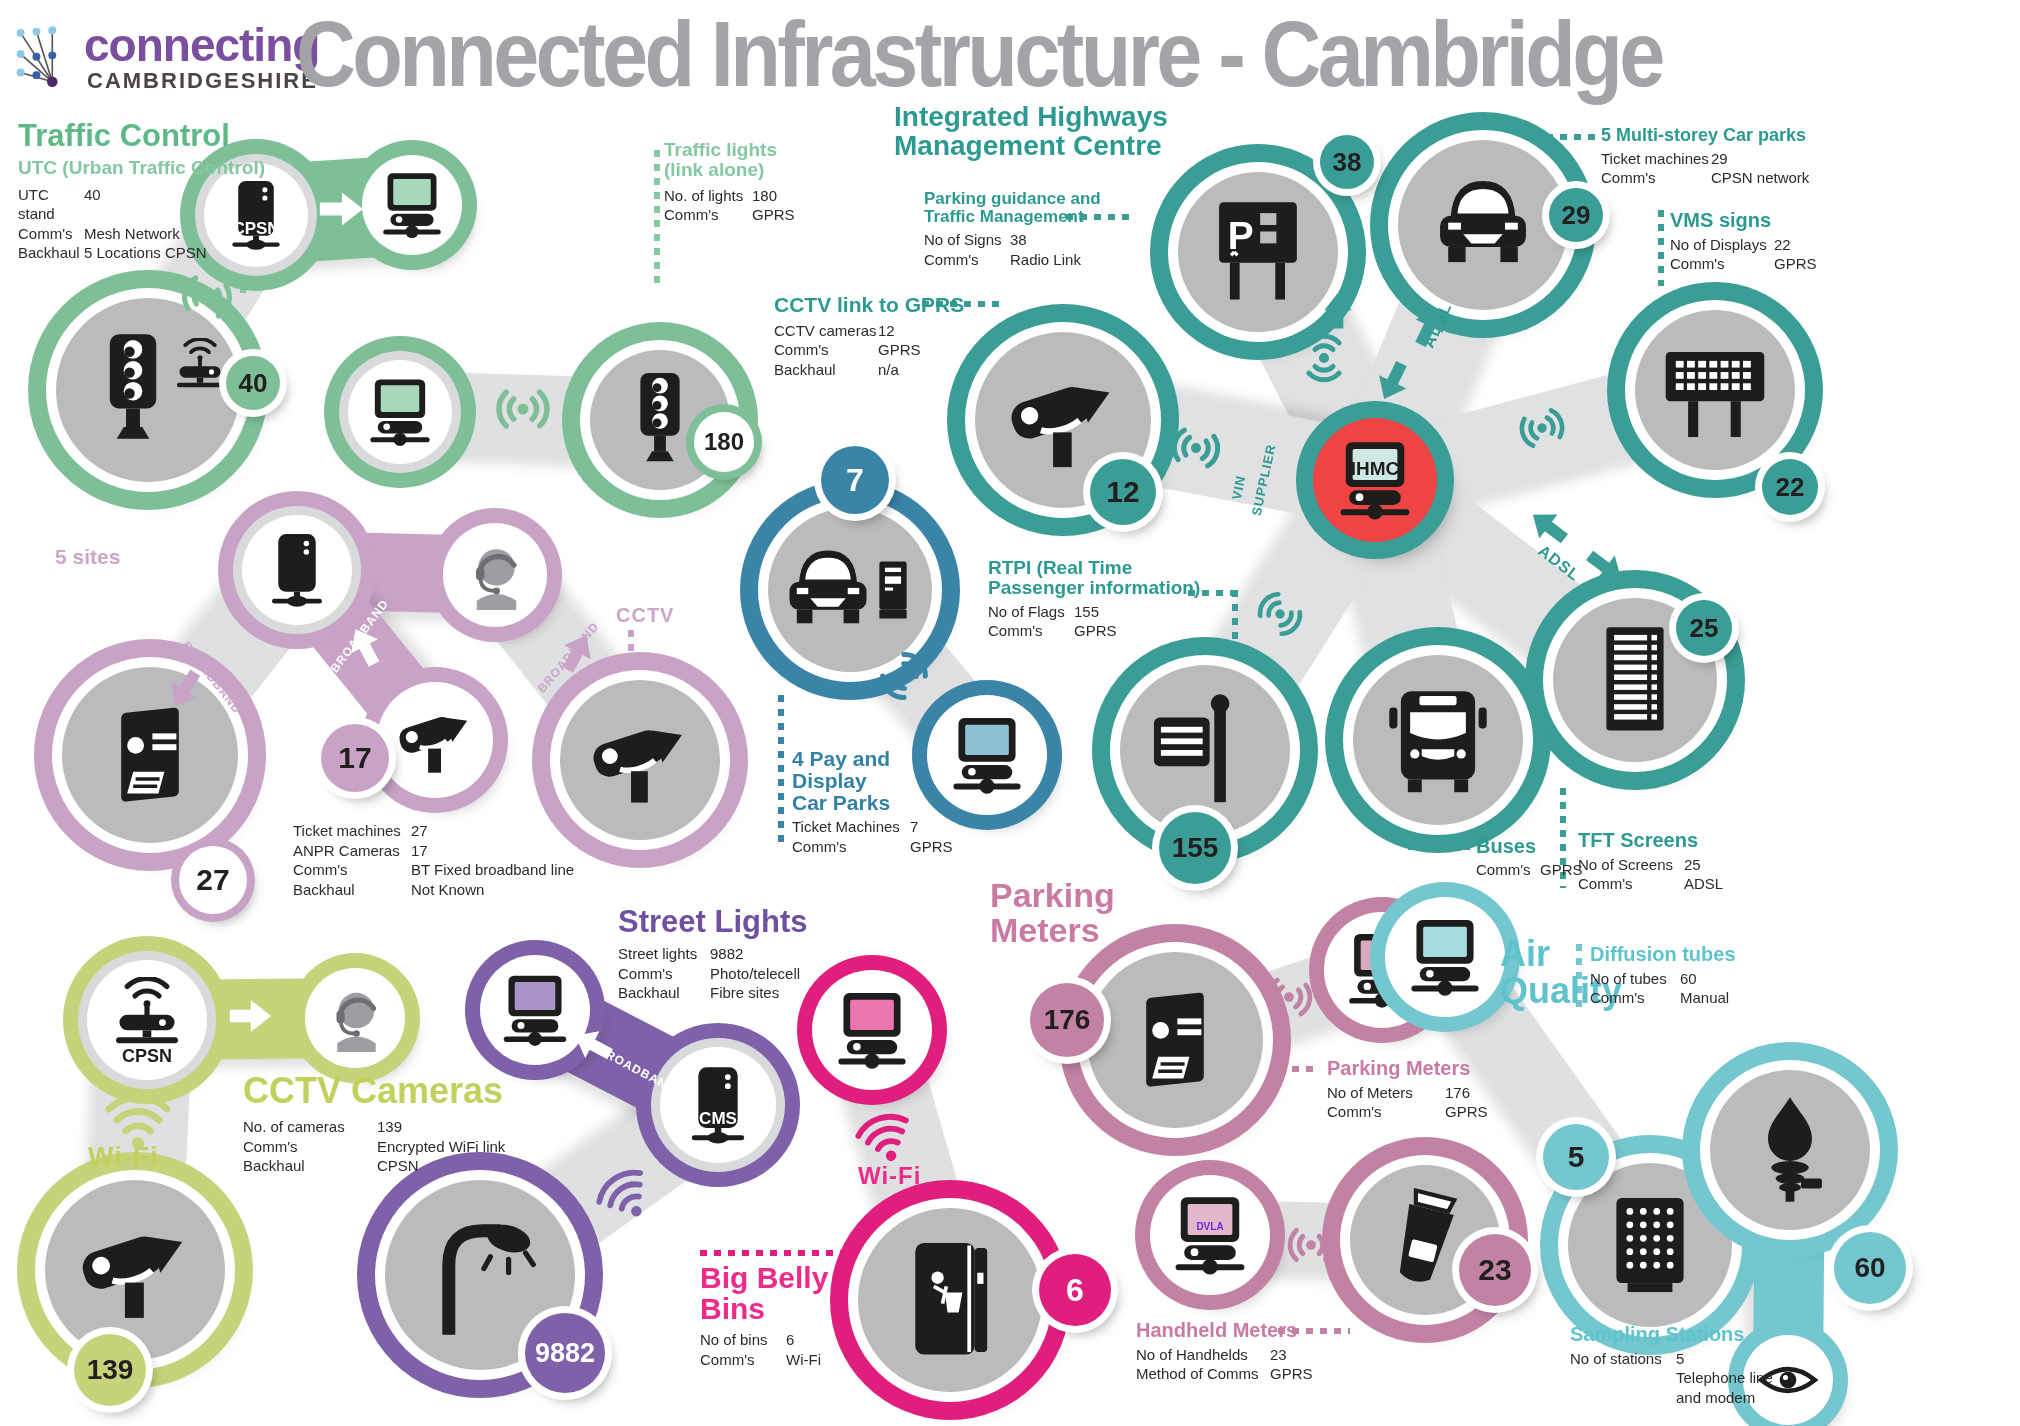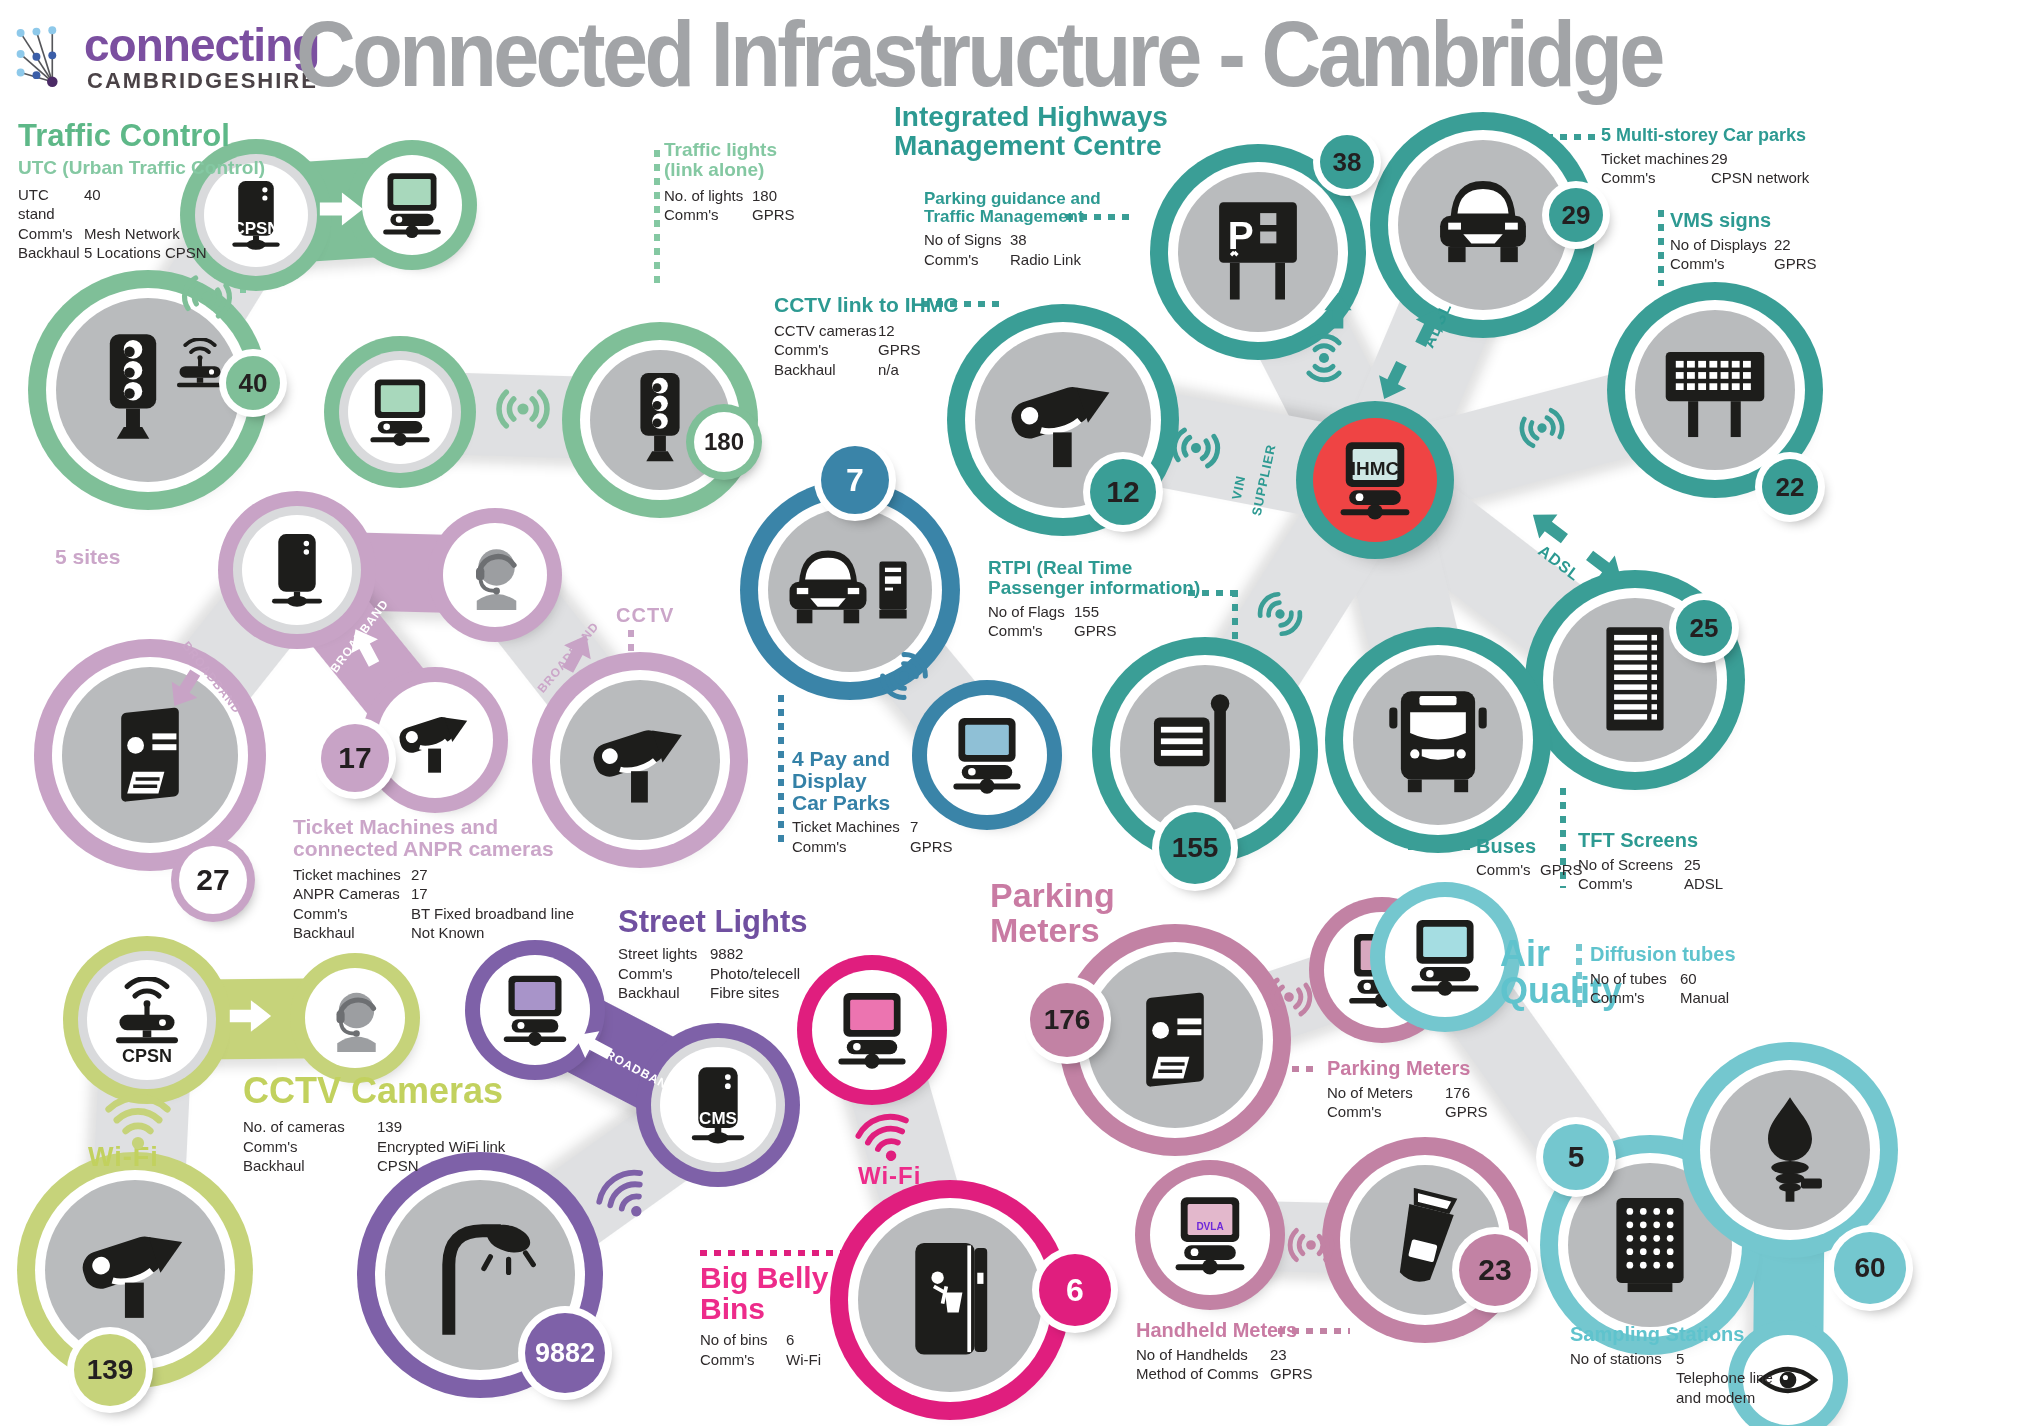--- a/index.html
+++ b/index.html
@@ -592,21 +592,21 @@
       <span class="k">No. of lights</span>
       <span class="v">180</span>
     </div>
   <div class="kv" style="--kw:88px">
       <span class="k">Comm's</span>
       <span class="v">GPRS</span>
     </div>
 </div>
 
 <div class="tb" style="left:774px;top:294px">
-  <h3 class="c-teal" style="font-size:21px">CCTV link to IHMC</h3>
+  <h3 class="c-teal" style="font-size:21px">CCTV link to GPRS</h3>
   <div style="height:5px"></div>
   <div class="kv" style="--kw:104px">
       <span class="k">CCTV cameras</span>
       <span class="v">12</span>
     </div>
   <div class="kv" style="--kw:104px">
       <span class="k">Comm's</span>
       <span class="v">GPRS</span>
     </div>
   <div class="kv" style="--kw:104px">
@@ -704,21 +704,20 @@
       <span class="k">Comm's</span>
       <span class="v">GPRS</span>
     </div>
 </div>
 
 <div class="tb" style="left:55px;top:542px">
   <h3 class="c-mauve" style="font-size:21px;margin-top:4px">5 sites</h3>
 </div>
 
 <div class="tb" style="left:293px;top:816px">
-  <h3 class="c-mauve" style="font-size:21px"><span>Ticket Machines and</span><br><span>connected ANPR cameras</span></h3>
   <div style="height:5px"></div>
   <div class="kv" style="--kw:118px">
       <span class="k">Ticket machines</span>
       <span class="v">27</span>
     </div>
   <div class="kv" style="--kw:118px">
       <span class="k">ANPR Cameras</span>
       <span class="v">17</span>
     </div>
   <div class="kv" style="--kw:118px">

